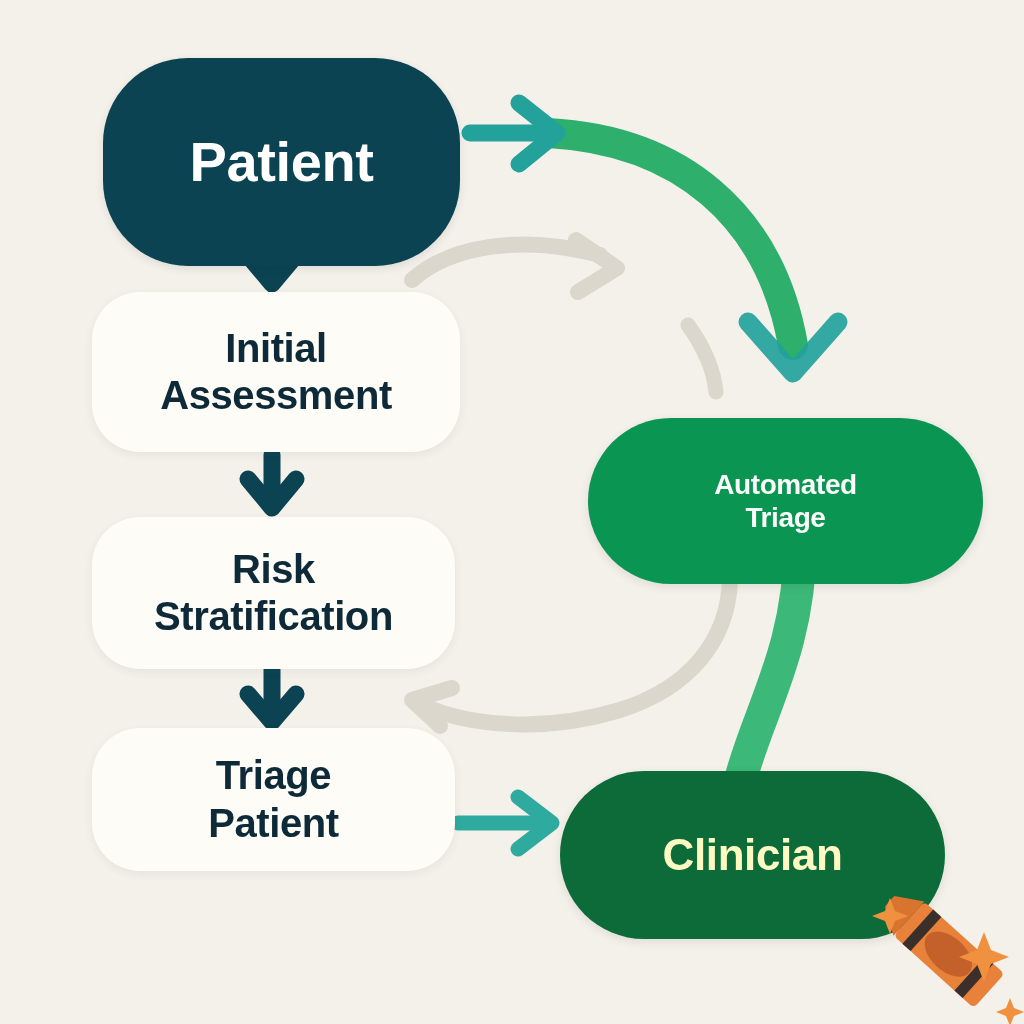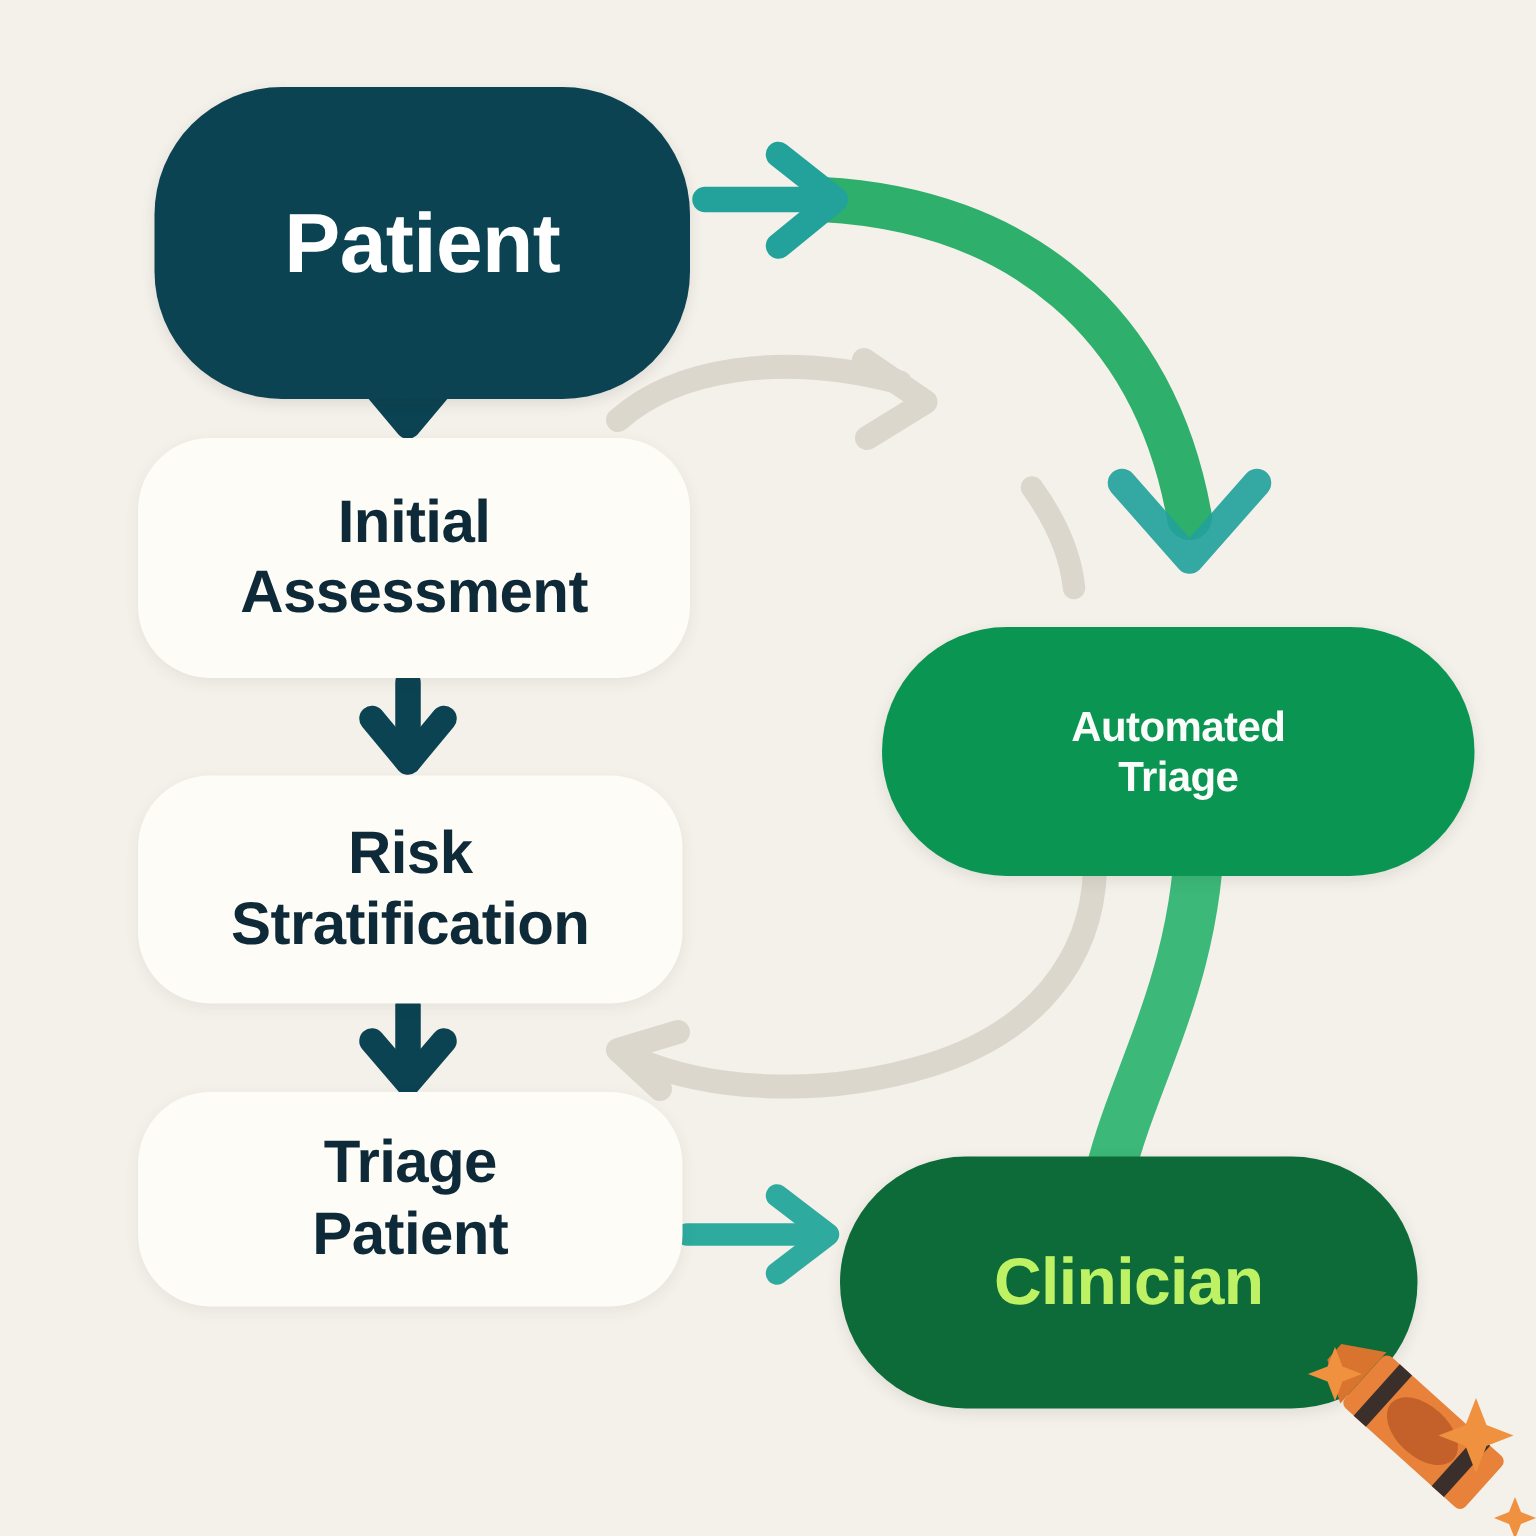--- a/index.html
+++ b/index.html
@@ -67,21 +67,21 @@
     color: #fbfdfa;
     font-size: 28px;
     box-shadow: 0 3px 10px rgba(40,60,40,0.10);
     margin-top: 25px;
   }
   
   #node-clinician-assignment {
     left: 560px; top: 771px; width: 385px; height: 168px;
     border-radius: 84px;
     background: #0c6b39;
-    color: #bef264;
+    color: #fef9c3;
     font-size: 44px;
     box-shadow: 0 3px 10px rgba(40,60,40,0.10);
   }
 
   #edges {
     position: absolute;
     left: 0; top: 0;
     width: 1024px; height: 1024px;
     z-index: 2;
   }

